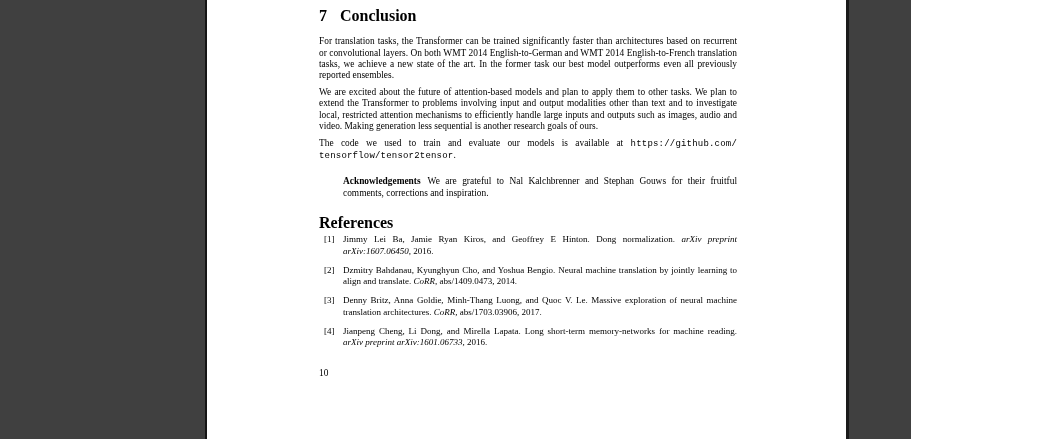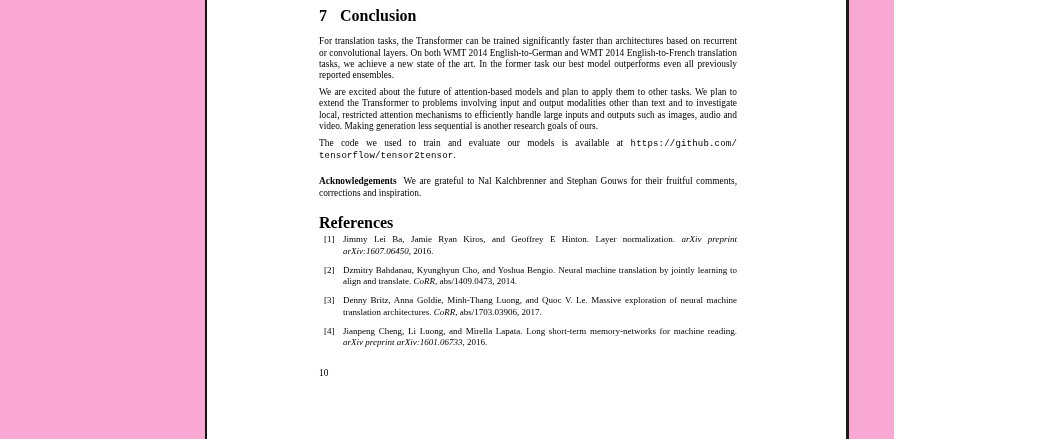--- a/index.html
+++ b/index.html
@@ -7,21 +7,22 @@
     padding: 0;
     width: 1050px;
     height: 439px;
     overflow: hidden;
     font-family: "Liberation Serif", serif;
   }
   .viewer {
     position: relative;
     width: 894px;
     height: 439px;
-    background: #f9a8d4;
+    background: #404040;
+    padding-left: 17px;
   }
   .page {
     position: absolute;
     left: 205px;
     top: 0;
     width: 644px;
     height: 439px;
     background: #ffffff;
     border-left: 2px solid #161616;
     border-right: 3px solid #1a1a1a;
@@ -40,21 +41,21 @@
     font-weight: bold;
     margin: 7px 0 11px 0;
   }
   .sec-num { margin-right: 13px; }
   p.body-p {
     font-size: 9.4px;
     line-height: 11.2px;
     margin: 0 0 6px 0;
     text-align: justify;
   }
-  p.ack { margin-top: 14px; }
+  p.ack { margin-top: 14px; margin-left: 24px; }
   .ack-label { font-weight: bold; margin-right: 7px; }
   .mono {
     font-family: "Liberation Mono", monospace;
     font-size: 9px;
     letter-spacing: 0.2px;
     white-space: nowrap;
     margin-top: 24px;
   }
   h2.refs-heading {
     font-size: 16px;
@@ -98,23 +99,23 @@
 
       <p class="body-p">We are excited about the future of attention-based models and plan to apply them to other tasks. We plan to extend the Transformer to problems involving input and output modalities other than text and to investigate local, restricted attention mechanisms to efficiently handle large inputs and outputs such as images, audio and video. Making generation less sequential is another research goals of ours.</p>
 
       <p class="body-p"><span>The code we used to train and evaluate our models is available at </span><span class="mono">https://github.com/</span><wbr><span class="mono">tensorflow/tensor2tensor</span><span>.</span></p>
 
       <p class="body-p ack"><span class="ack-label">Acknowledgements</span><span>We are grateful to Nal Kalchbrenner and Stephan Gouws for their fruitful comments, corrections and inspiration.</span></p>
 
       <h2 class="refs-heading">References</h2>
 
       <div class="refs-list">
-          <div class="ref"><span class="ref-marker">[1]</span><span><span>Jimmy Lei Ba, Jamie Ryan Kiros, and Geoffrey E Hinton. Layer normalization. </span><span class="it">arXiv preprint arXiv:1607.06450</span><span>, 2016.</span></span></div>
+          <div class="ref"><span class="ref-marker">[1]</span><span><span>Jimmy Lei Ba, Jamie Ryan Kiros, and Geoffrey E Hinton. Dong normalization. </span><span class="it">arXiv preprint arXiv:1607.06450</span><span>, 2016.</span></span></div>
           <div class="ref"><span class="ref-marker">[2]</span><span><span>Dzmitry Bahdanau, Kyunghyun Cho, and Yoshua Bengio. Neural machine translation by jointly learning to align and translate. </span><span class="it">CoRR</span><span>, abs/1409.0473, 2014.</span></span></div>
           <div class="ref"><span class="ref-marker">[3]</span><span><span>Denny Britz, Anna Goldie, Minh-Thang Luong, and Quoc V. Le. Massive exploration of neural machine translation architectures. </span><span class="it">CoRR</span><span>, abs/1703.03906, 2017.</span></span></div>
-          <div class="ref"><span class="ref-marker">[4]</span><span><span>Jianpeng Cheng, Li Luong, and Mirella Lapata. Long short-term memory-networks for machine reading. </span><span class="it">arXiv preprint arXiv:1601.06733</span><span>, 2016.</span></span></div>
+          <div class="ref"><span class="ref-marker">[4]</span><span><span>Jianpeng Cheng, Li Dong, and Mirella Lapata. Long short-term memory-networks for machine reading. </span><span class="it">arXiv preprint arXiv:1601.06733</span><span>, 2016.</span></span></div>
         </div>
 
       <div class="page-number">10</div>
 
     </div>
   </div>
 </div>
 
 </body></html>

